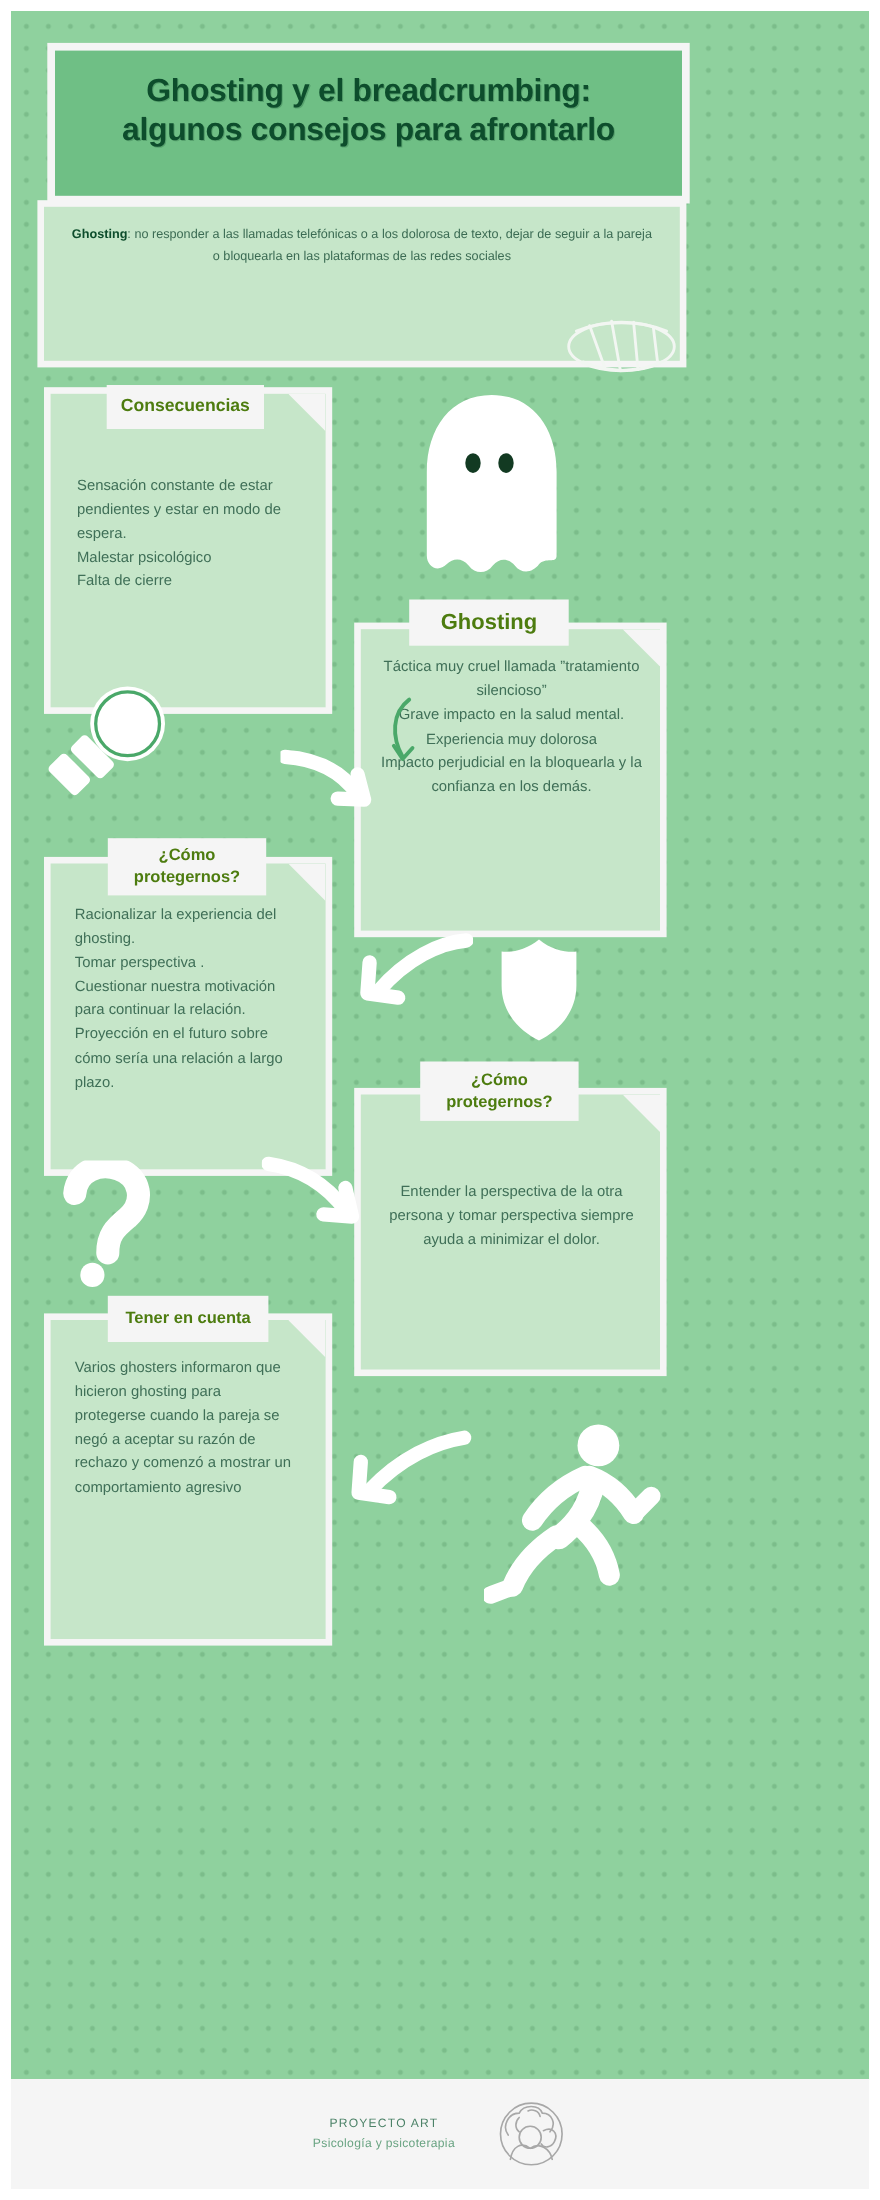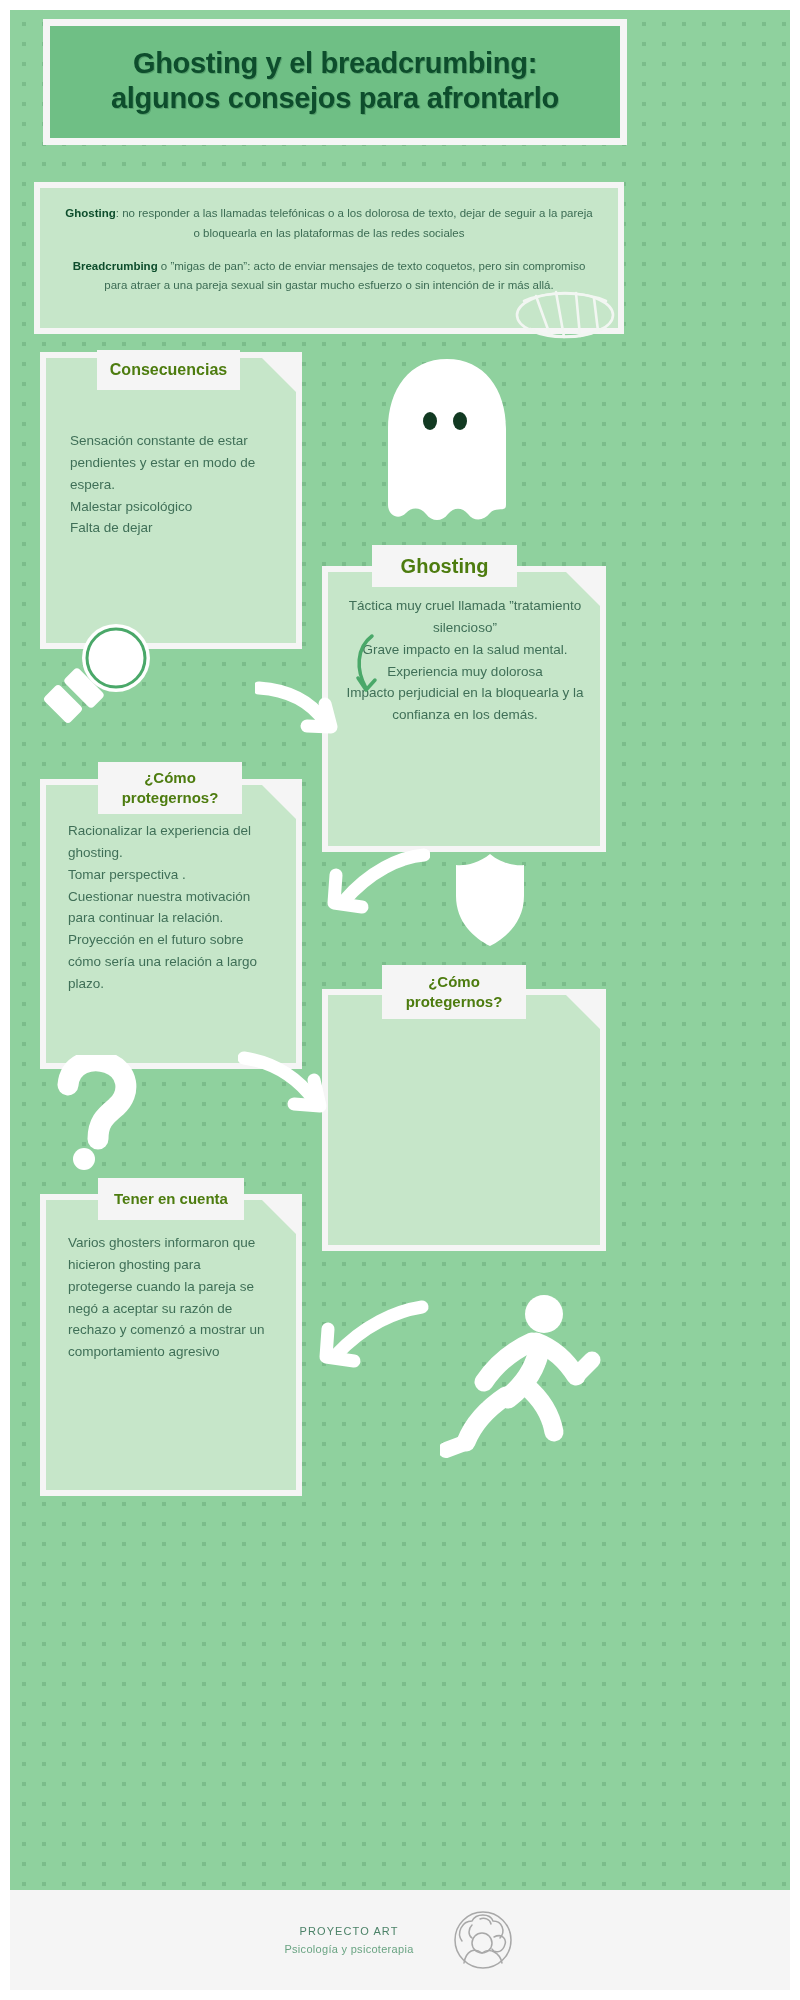--- a/index.html
+++ b/index.html
@@ -49,23 +49,23 @@
     width: 34px;
     height: 34px;
     background: #f5f5f5;
     clip-path: polygon(100% 0, 100% 100%, 0 0);
   }
 
   
   .header-card {
     position: absolute;
     left: 40px;
-    top: 16px;
+    top: 36px;
     width: 570px;
-    height: 112px;
+    height: 132px;
     background: #6fbf85;
     box-shadow: 0 0 0 7px #f5f5f5;
   }
   .header-card .fold {
     background: #f5f5f5;
   }
   .header-title {
     position: absolute;
     left: 0;
     top: 0;
@@ -183,21 +183,20 @@
       <div class="fold"></div>
       <div class="header-title">
         <span>Ghosting y el breadcrumbing:</span>
         <span>algunos consejos para afrontarlo</span>
       </div>
     </div>
 
     <div class="defbox">
       <div class="deftext">
         <p><b>Ghosting</b><span>: no responder a las llamadas telefónicas o a los dolorosa de texto, dejar de seguir a la pareja o bloquearla en las plataformas de las redes sociales</span></p>
-        <p><b>Breadcrumbing</b><span> o ”migas de pan”: acto de enviar mensajes de texto coquetos, pero sin compromiso para atraer a una pareja sexual sin gastar mucho esfuerzo o sin intención de ir más allá.</span></p>
       </div>
     </div>
 
     <svg class="scribble" style="left:500px; top:275px;" width="110" height="60" viewBox="0 0 110 60">
       <g fill="none" stroke="#f2f6f2" stroke-width="2.6" stroke-linecap="round">
         <ellipse cx="55" cy="30" rx="48" ry="22"></ellipse>
         <path d="M14 16 C36 6, 74 6, 96 16"></path>
         <path d="M20 44 C42 54, 70 54, 92 44"></path>
         <path d="M26 11 L40 50"></path>
         <path d="M46 7 L54 52"></path>
@@ -220,21 +219,21 @@
     </svg>
 
     <div class="card" style="left:36px; top:348px; width:250px; height:285px;">
       <div class="fold"></div>
     </div>
     <div class="badge" style="left:87px; top:340px; width:143px; height:40px; font-size:16px;">
       <span>Consecuencias</span>
     </div>
     <div class="cardtext left" style="left:60px; top:420px; width:205px; white-space:pre-line;">Sensación constante de estar pendientes y estar en modo de espera.
 Malestar psicológico
-Falta de dejar</div>
+Falta de cierre</div>
 
     <svg class="arrow" style="left:30px; top:610px;" width="120" height="115" viewBox="0 0 120 115">
       <g>
         <circle cx="76" cy="38" r="34" fill="#ffffff"></circle>
         <circle cx="76" cy="38" r="29" fill="none" stroke="#4aa869" stroke-width="3"></circle>
         <rect x="24" y="58" width="40" height="20" rx="4" fill="#ffffff" transform="rotate(45 44 68)"></rect>
         <rect x="5" y="73" width="36" height="22" rx="4" fill="#ffffff" transform="rotate(45 23 84)"></rect>
       </g>
     </svg>
 
@@ -290,20 +289,21 @@
       <path d="M56 54 L82 56 L76 30" fill="none" stroke="#ffffff" stroke-width="13" stroke-linecap="round" stroke-linejoin="round"></path>
     </svg>
 
     <div class="card" style="left:318px; top:985px; width:272px; height:250px;">
       <div class="fold"></div>
     </div>
     <div class="badge" style="left:372px; top:955px; width:144px; height:54px; font-size:15px; flex-direction:column;">
       <span>¿Cómo</span>
       <span>protegernos?</span>
     </div>
+    <div class="cardtext center" style="left:340px; top:1062px; width:230px;">Entender la perspectiva de la otra persona y tomar perspectiva siempre ayuda a minimizar el dolor.</div>
 
     <svg class="arrow" style="left:430px; top:1280px;" width="170" height="175" viewBox="0 0 170 175">
       <circle cx="104" cy="24" r="19" fill="#ffffff"></circle>
       <path d="M92 52 C74 60, 56 74, 44 92" fill="none" stroke="#ffffff" stroke-width="19" stroke-linecap="round"></path>
       <path d="M96 52 C112 58, 126 70, 136 86" fill="none" stroke="#ffffff" stroke-width="19" stroke-linecap="round"></path>
       <path d="M100 56 C96 78, 86 94, 68 108" fill="none" stroke="#ffffff" stroke-width="21" stroke-linecap="round"></path>
       <path d="M86 96 C98 106, 110 120, 114 142" fill="none" stroke="#ffffff" stroke-width="19" stroke-linecap="round"></path>
       <path d="M66 106 C48 118, 34 132, 26 152" fill="none" stroke="#ffffff" stroke-width="19" stroke-linecap="round"></path>
       <path d="M136 86 L152 70" fill="none" stroke="#ffffff" stroke-width="17" stroke-linecap="round"></path>
       <path d="M22 154 L6 160" fill="none" stroke="#ffffff" stroke-width="16" stroke-linecap="round"></path>

